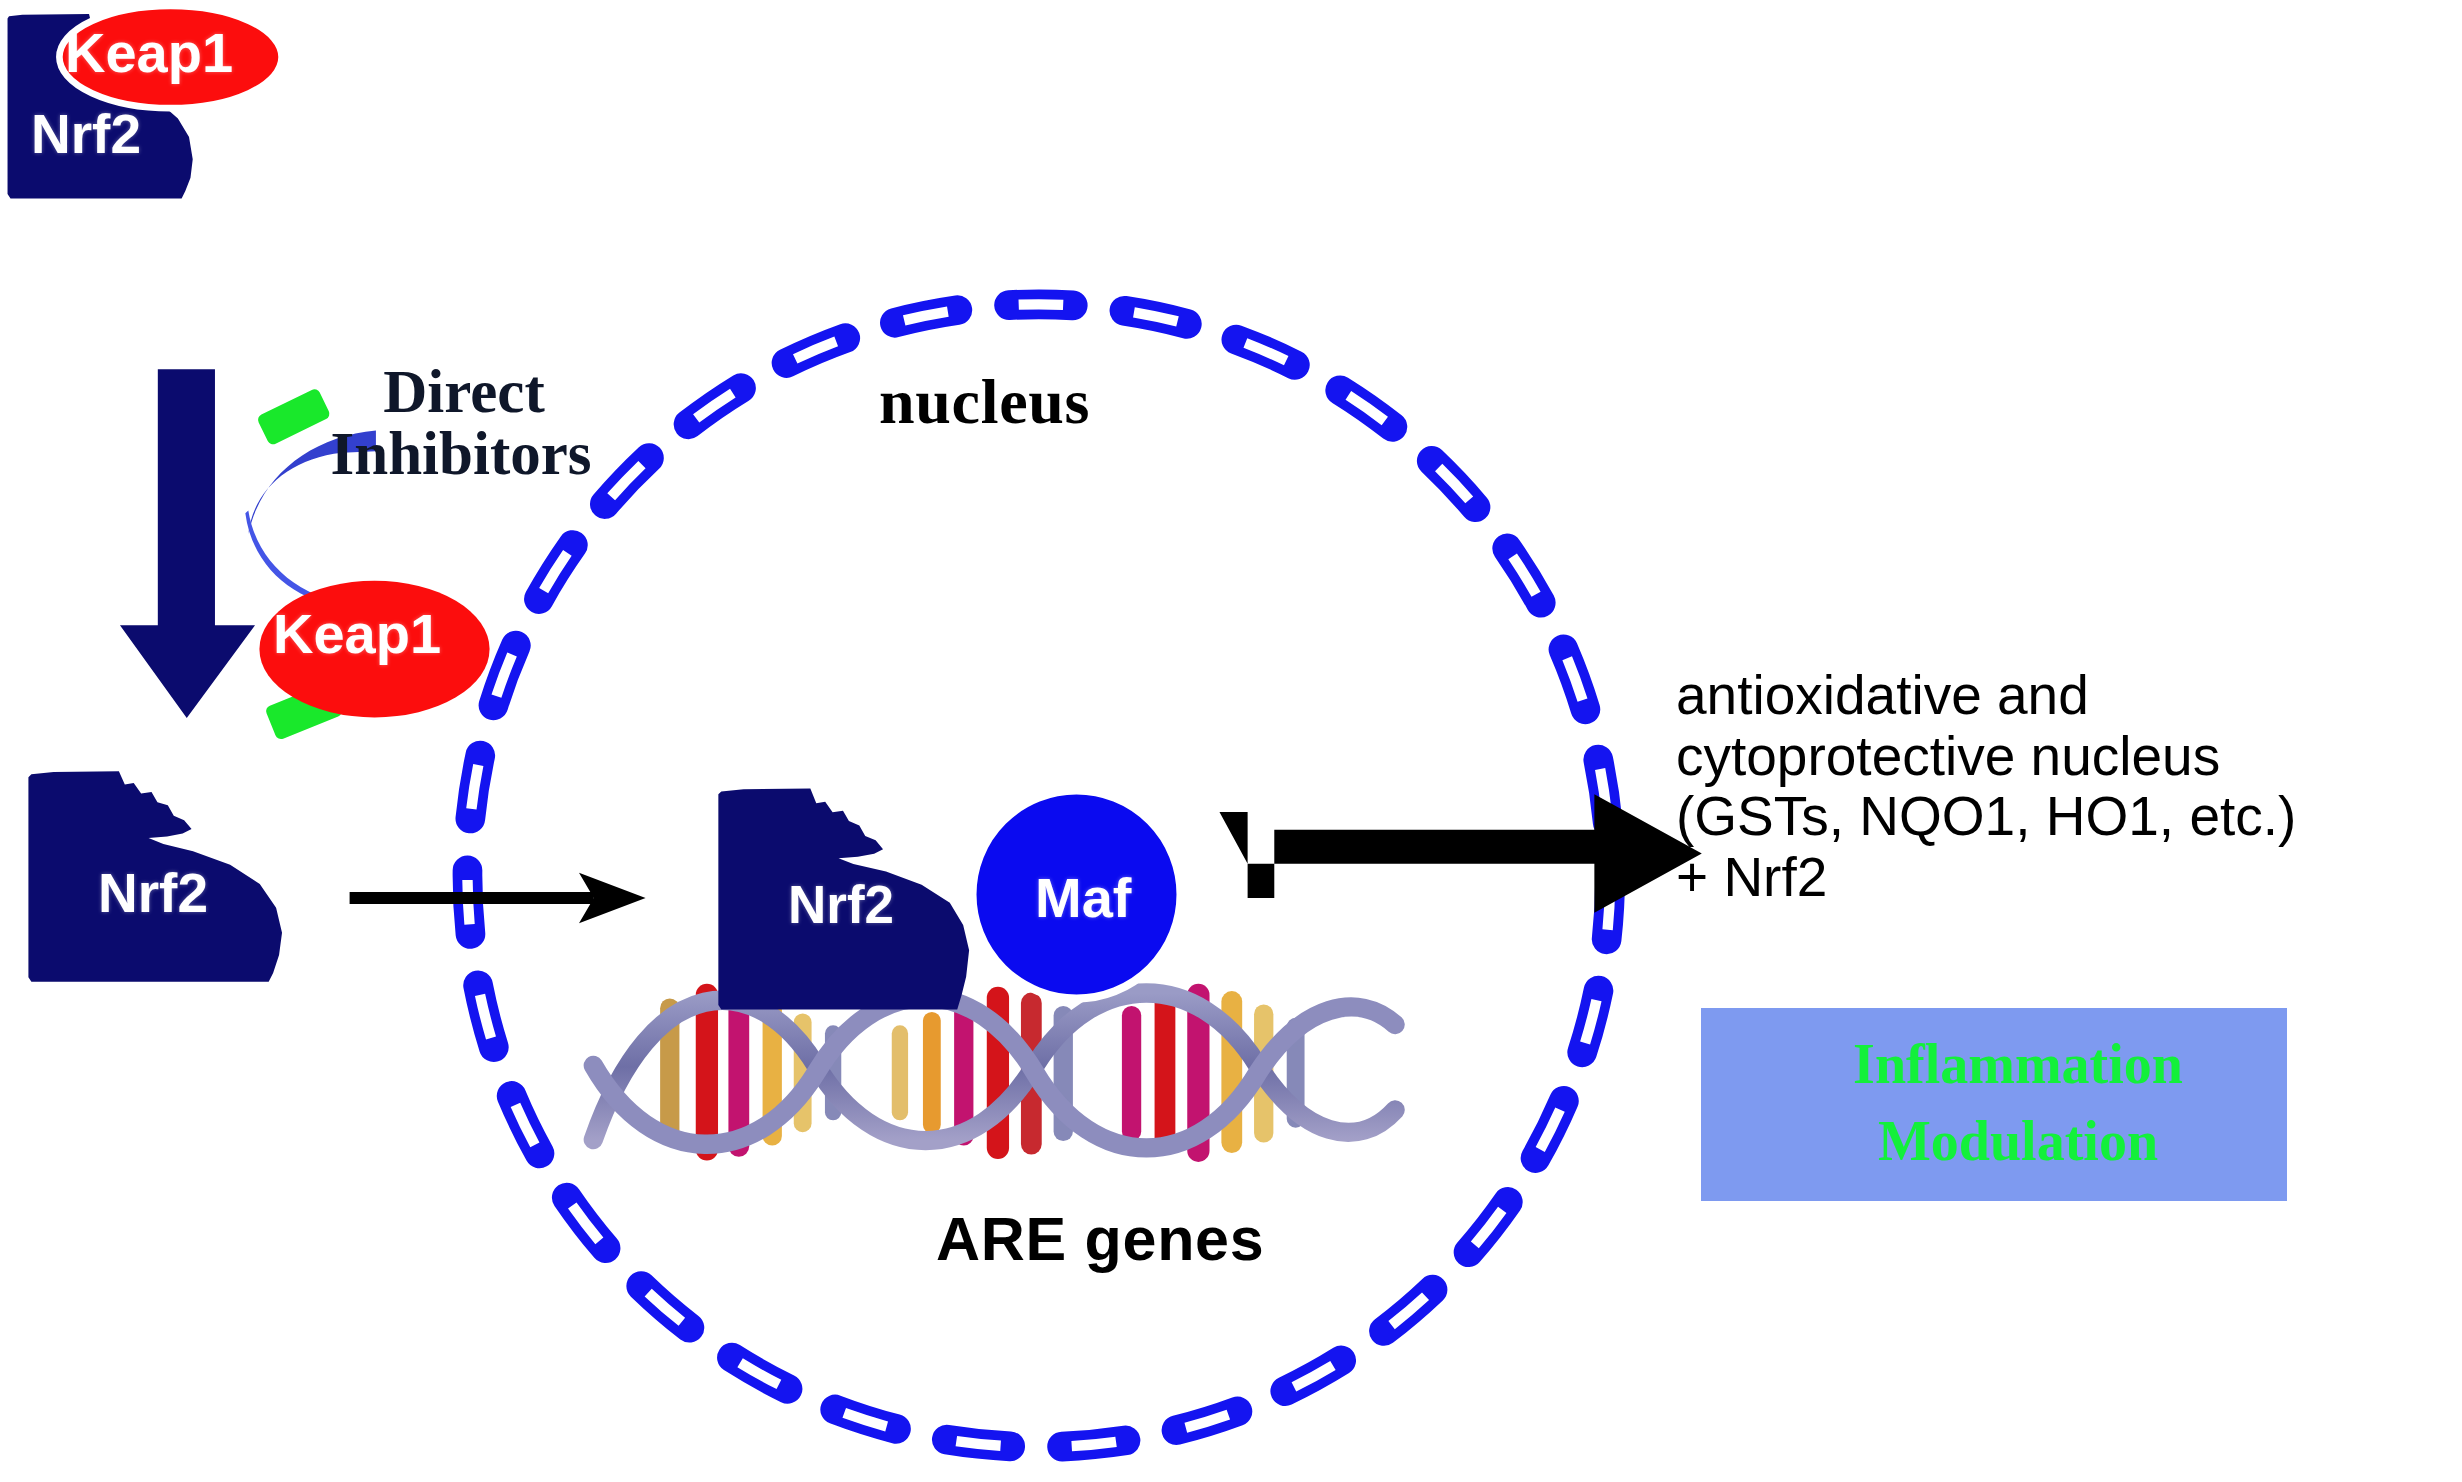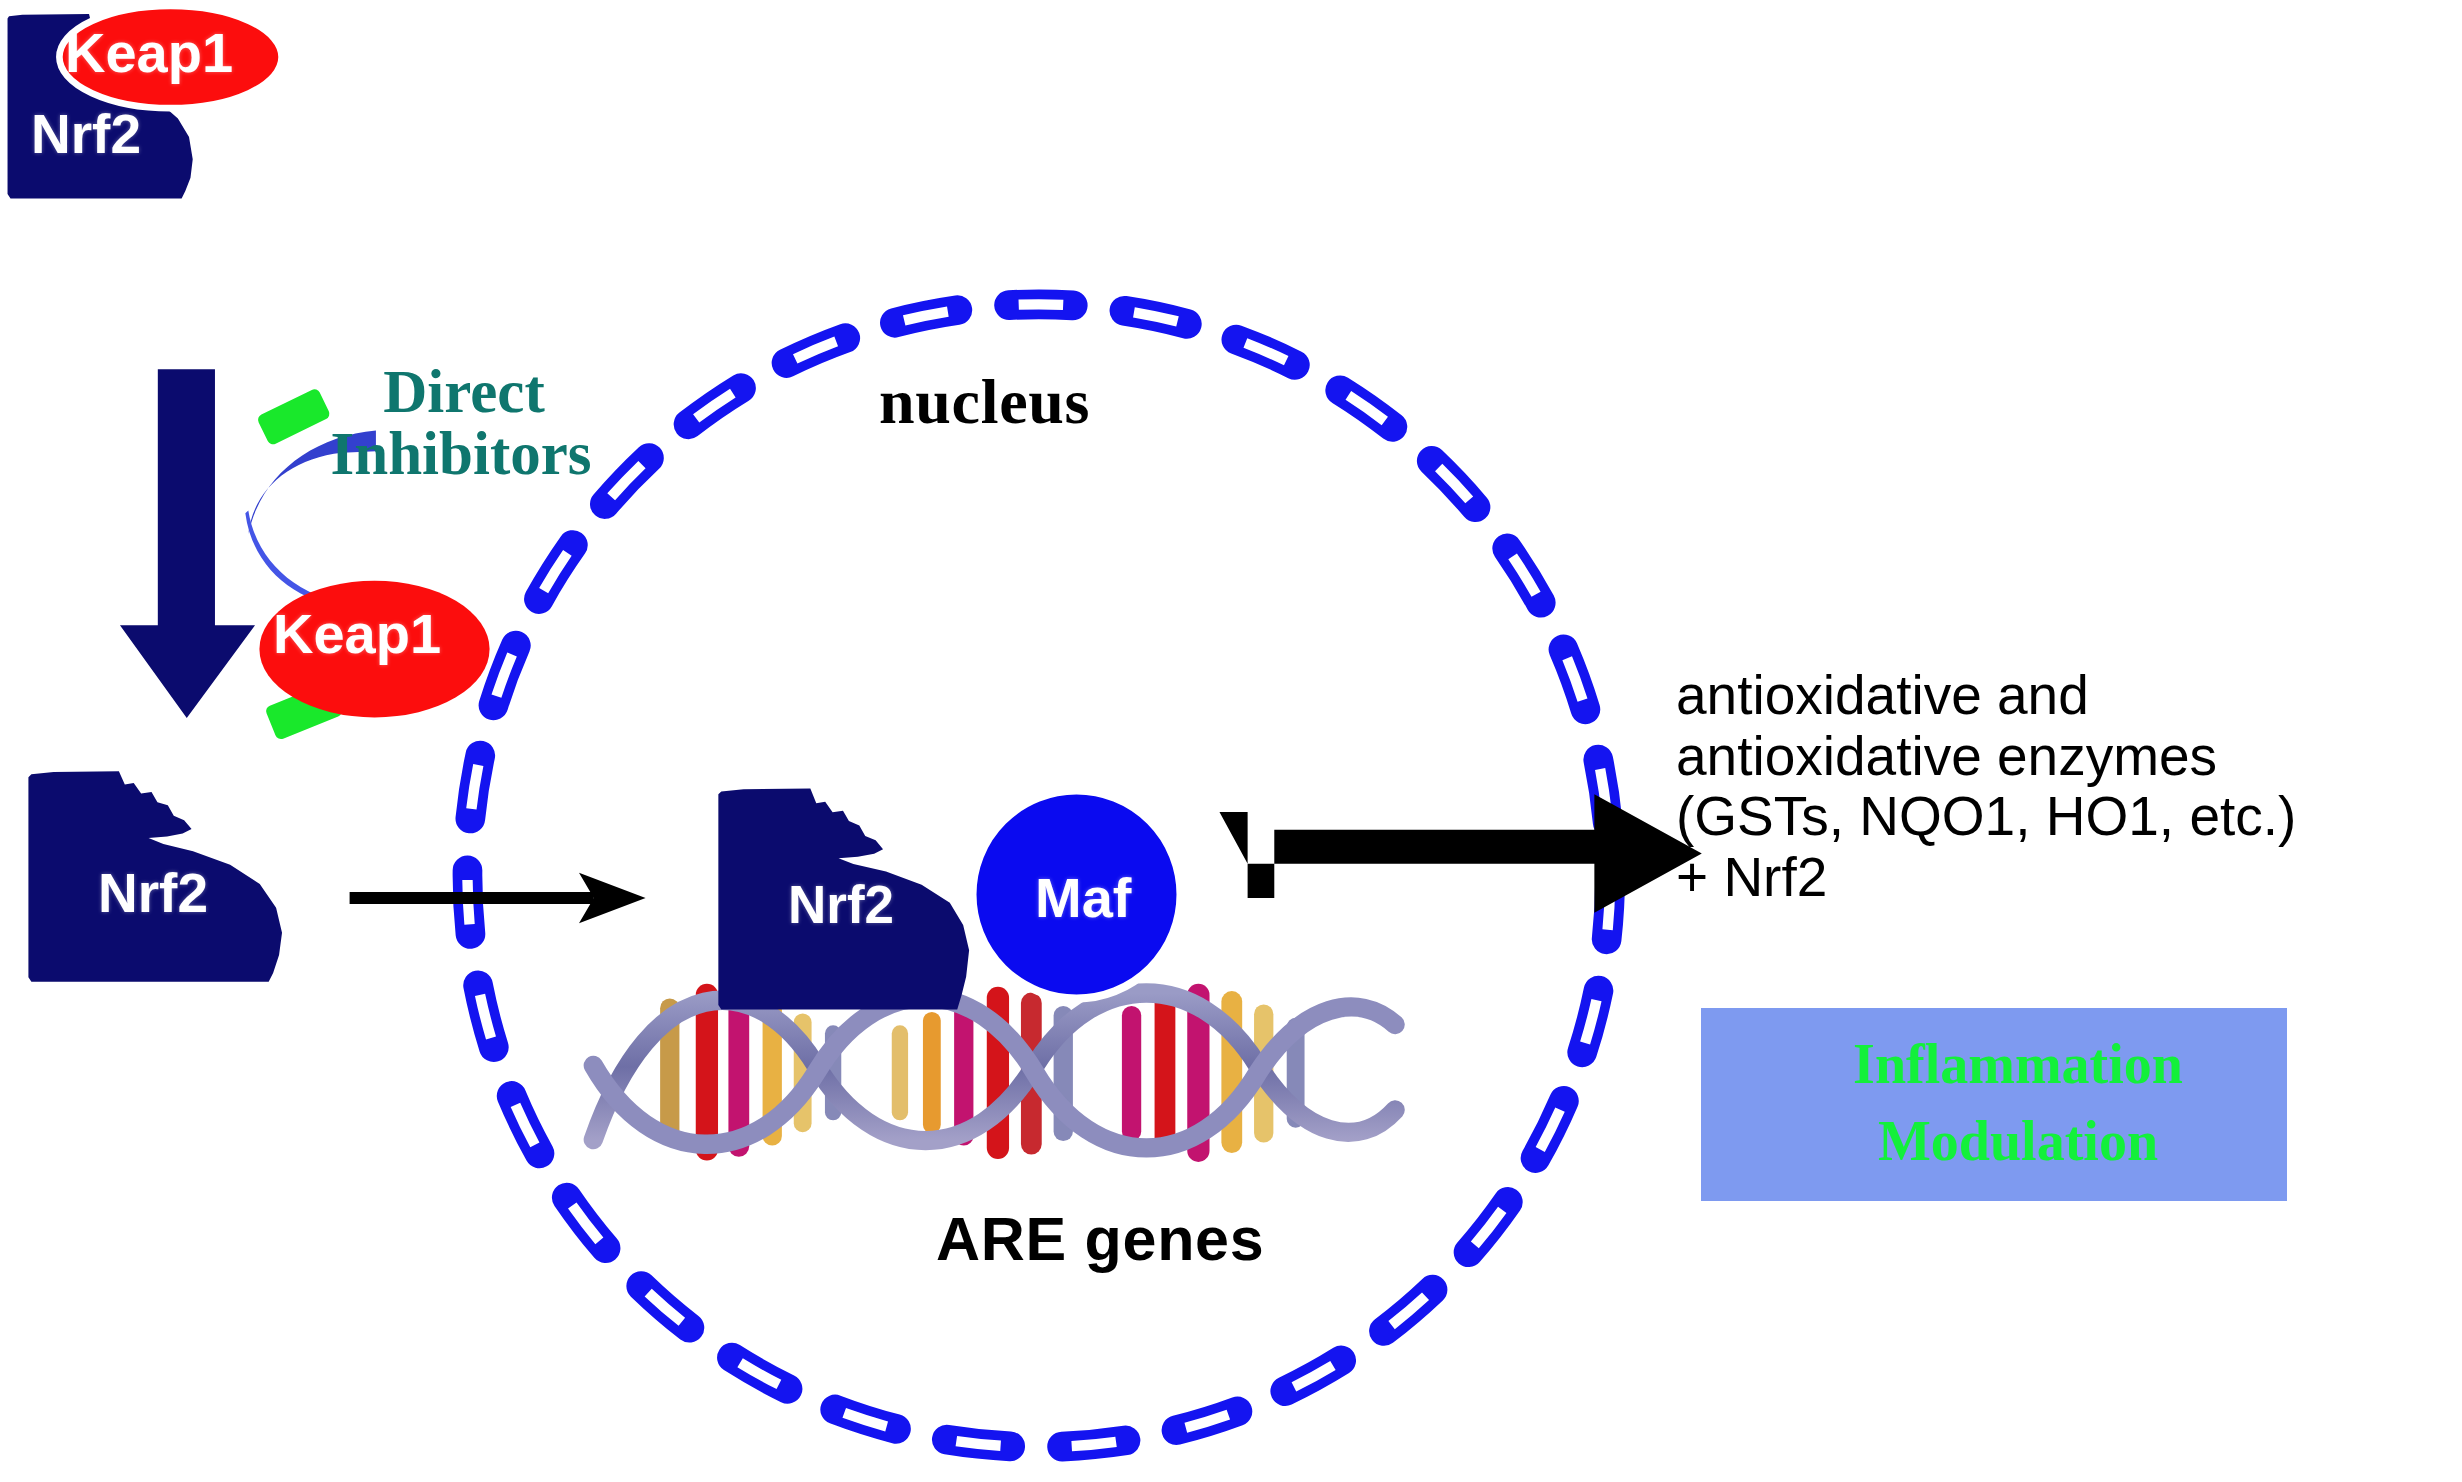--- a/index.html
+++ b/index.html
@@ -44,21 +44,21 @@
     font-size: 61px;
     color: #000000;
     letter-spacing: 0.7px;
   }
   
   #direct-inhibitors {
     left: 308px; top: 361px;
     width: 312px;
     font-size: 61px;
     line-height: 1.02;
-    color: #0f766e;
+    color: #0f172a;
     text-align: center;
   }
   #direct-inhibitors .l2 { display:block; margin-left: -6px;}
 
   
   #enzyme-text {
     left: 1676px; top: 665px;
     width: 787px;
     font-size: 55px;
     line-height: 1.10;
@@ -215,21 +215,21 @@
 
   <div class="abs sans-bold" id="are-label">ARE genes</div>
 
   <svg class="abs" style="left:1216px; top:772px; width:490px; height:163px;" viewBox="0 0 660 220">
     <path fill="#000000" d="M 4,54 L 42,54 L 42,170 L 78,170 L 78,78 L 510,78 L 510,30
              L 655,110 L 510,190 L 510,124 L 42,124 Z"></path>
   </svg>
 
   <div class="abs sans-reg" id="enzyme-text">
     <div>antioxidative and</div>
-    <div>antioxidative enzymes</div>
+    <div>cytoprotective nucleus</div>
     <div>(GSTs,  NQO1, HO1, etc.)</div>
     <div>+ Nrf2</div>
   </div>
 
   <div class="abs" id="inflammation-box">
     <div class="itxt">Inflammation</div>
     <div class="itxt" style="padding-top:0;">Modulation</div>
   </div>
 
 </div>

